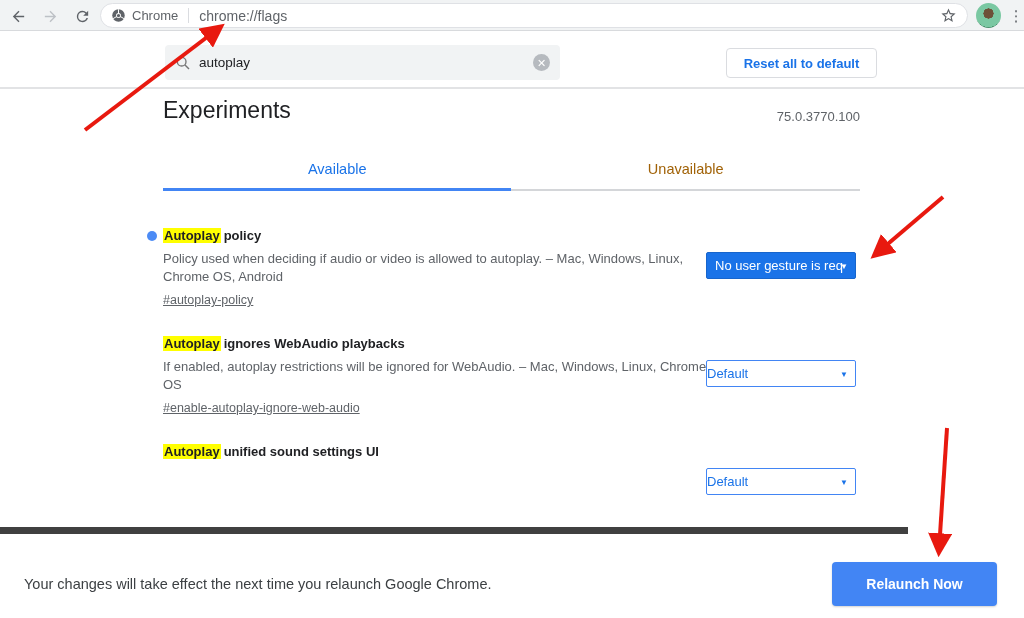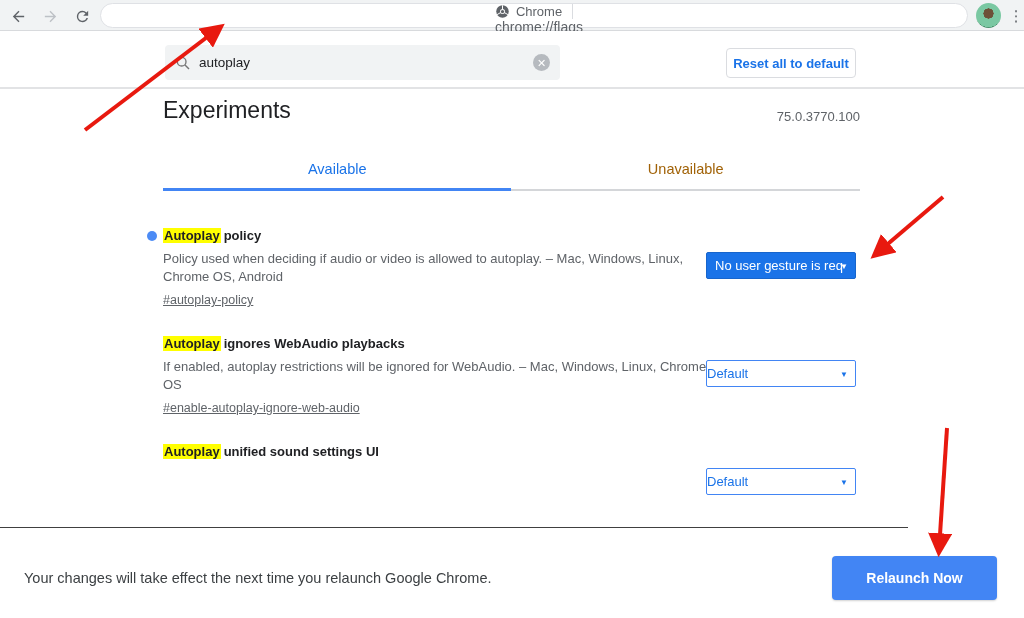--- a/index.html
+++ b/index.html
@@ -10,42 +10,42 @@
     --accent-blue:#1a73e8; --button-blue:#4285f4; --highlight:#ffff00; --arrow-red:#e8190f;
   }
 
   
   .toolbar { position:absolute; left:0; top:0; width:1024px; height:31px;
              background:#f1f3f4; border-bottom:1px solid #d8dadd; }
   .nav-btn { position:absolute; top:5px; width:22px; height:22px; border:none; background:transparent;
              display:flex; align-items:center; justify-content:center; cursor:pointer; }
   .nav-btn svg { width:17px; height:17px; }
   .omnibox { position:absolute; left:100px; top:3px; width:868px; height:25px; background:#fff;
-             border:1px solid #dfe1e5; border-radius:13px; display:flex; align-items:center; padding:0 10px;flex-direction:column; }
+             border:1px solid #dfe1e5; border-radius:13px; display:flex; align-items:center; padding:0 10px; }
   .omni-badge { display:flex; align-items:center; gap:6px; color:#5f6368; font-size:13px;
                 padding-right:10px; border-right:1px solid #dadce0; }
   .omni-url { color:#5f6368; font-size:14px; padding-left:10px; }
   .omni-star { margin-left:auto; width:18px; height:18px; border:none; background:transparent; cursor:pointer;
                display:flex; align-items:center; justify-content:center; }
   .avatar { position:absolute; left:976px; top:3px; width:25px; height:25px; border-radius:50%;
             background:radial-gradient(circle at 50% 42%, #6d5138 0 26%, #7ac8a2 27% 70%, #49906c 71%);
             border:none; cursor:pointer; }
   .menu-dots { position:absolute; left:1008px; top:4px; width:16px; height:24px; border:none; background:transparent;
                color:#5f6368; font-size:15px; line-height:24px; cursor:pointer; }
 
   
   .search-row { position:absolute; left:0; top:31px; width:1024px; height:58px; background:#fff;
                 border-bottom:2px solid #e2e3e5; }
   .search-box { position:absolute; left:165px; top:14px; width:395px; height:35px; background:#f1f3f4;
                 border-radius:4px; display:flex; align-items:center; padding:0 10px; }
   .search-box input { flex:1; border:none; background:transparent; outline:none;
                       font-family:"Liberation Sans",sans-serif; font-size:13.5px; color:#202124; margin-left:8px; }
   .clear-btn { width:17px; height:17px; border:none; border-radius:50%; background:#b6babf; color:#fff;
                font-size:11px; line-height:16px; text-align:center; cursor:pointer; padding:0; }
-  .reset-btn { position:absolute; left:726px; top:17px; width:130px; height:30px; background:#fff;
+  .reset-btn { position:absolute; left:726px; top:17px; width:151px; height:30px; background:#fff;
                border:1px solid #dadce0; border-radius:4px; color:var(--accent-blue);
                font-family:"Liberation Sans",sans-serif; font-size:13px; font-weight:bold; cursor:pointer; }
   .page-title { position:absolute; left:163px; top:97px; font-size:23px; color:#202124; }
   .version { position:absolute; left:163px; top:109px; width:697px; text-align:right;
              font-size:13px; color:#5f6368; }
 
   
   .tabs { position:absolute; left:163px; top:150px; width:697px; height:38px; display:flex; }
   .tab { flex:1; border:none; background:transparent; font-family:"Liberation Sans",sans-serif;
          font-size:14.5px; color:#a16207; cursor:pointer; }
@@ -65,21 +65,21 @@
   .select { position:absolute; left:543px; top:24px; width:150px; height:27px; font-size:13px;
             border-radius:2px; cursor:pointer; font-family:"Liberation Sans",sans-serif; }
   .select .caret { position:absolute; right:7px; top:50%; transform:translateY(-50%); font-size:8px; }
   .select-filled { background:var(--accent-blue); border:1px solid #1765cc; color:#fff;
                    text-align:left; padding:0 18px 8px 8px; line-height:25px; white-space:nowrap; overflow:hidden; }
   .select-outline { background:#fff; border:1px solid var(--button-blue); color:var(--accent-blue);
                     line-height:25px; }
 
   
   .footer { position:absolute; left:0; top:527px; width:908px; height:91px; background:#fff;
-            border-top:1px solid #404040; }
+            border-top:7px solid #404040; }
   .footer-msg { position:absolute; left:24px; top:42px; font-size:14.5px; color:#3c4043; }
   .relaunch-btn { position:absolute; left:832px; top:28px; width:165px; height:44px;
                   background:var(--button-blue); border:none; border-radius:4px; color:#fff;
                   font-family:"Liberation Sans",sans-serif; font-size:14px; font-weight:bold; cursor:pointer;
                   box-shadow:0 1px 2px rgba(0,0,0,.18); }
 
   
   .arrows { position:absolute; left:0; top:0; width:1024px; height:618px; pointer-events:none; z-index:50; }
 </style>
 </head>

